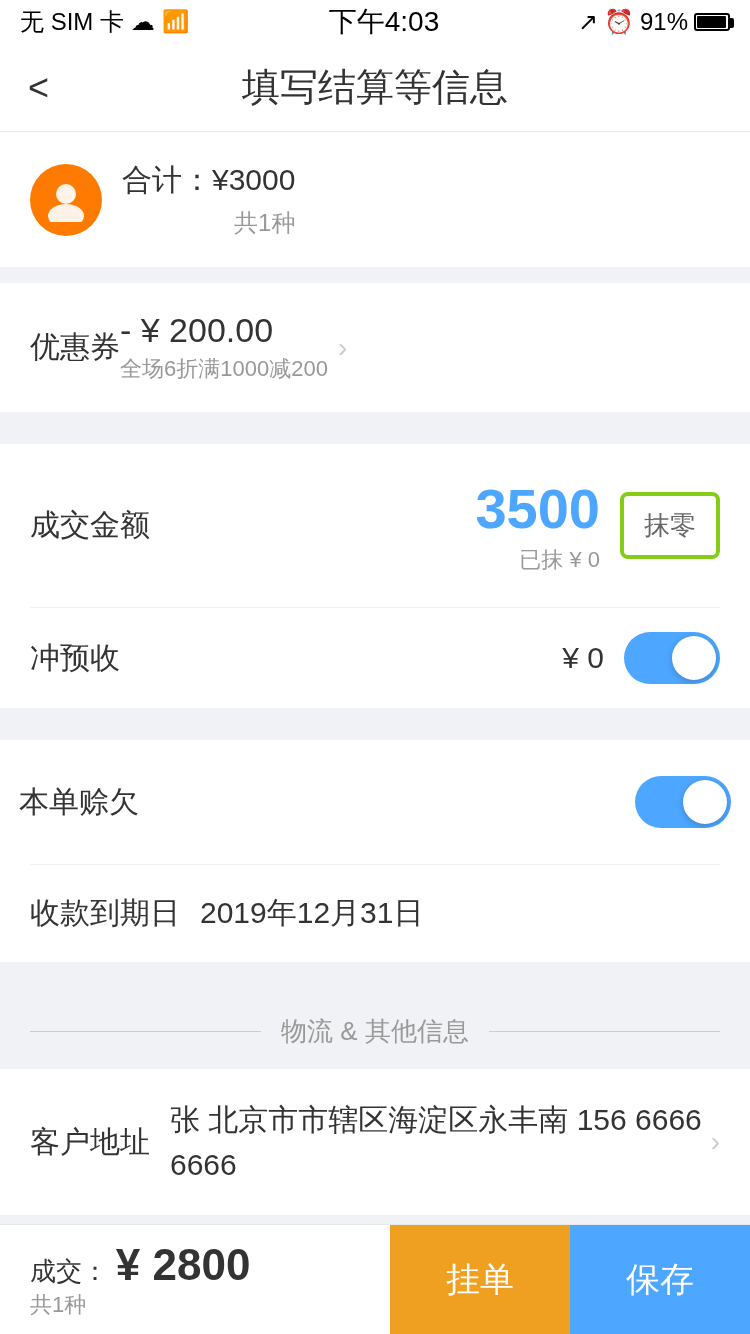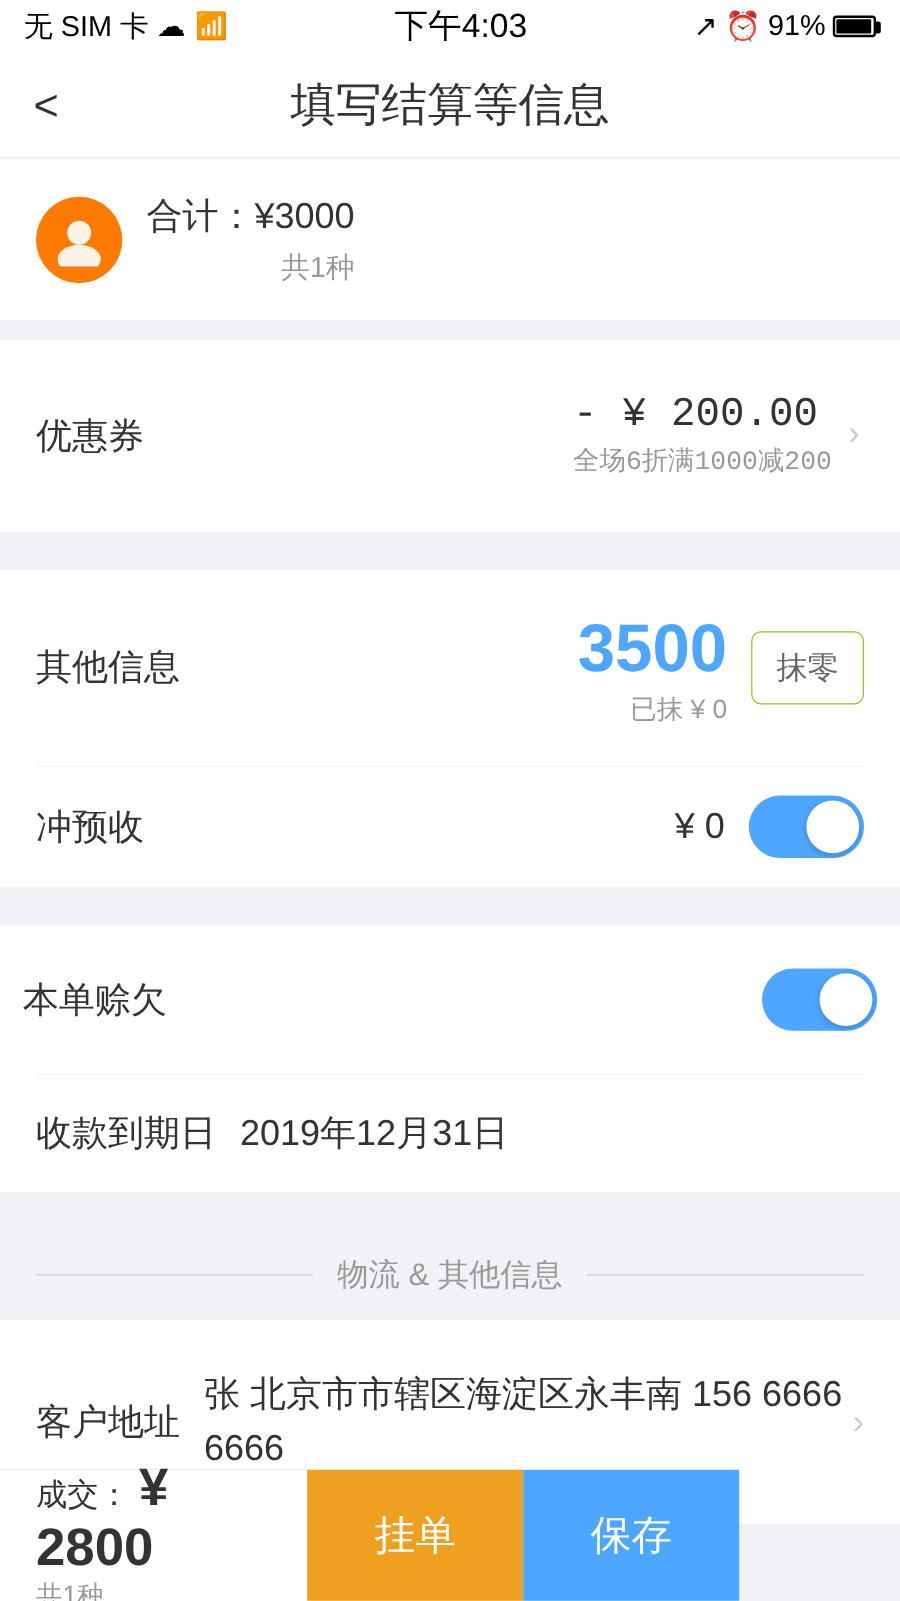--- a/index.html
+++ b/index.html
@@ -117,24 +117,22 @@
     .customer-phone { font-size: 32px; font-weight: 500; color: #333; }
     .customer-sub { font-size: 24px; color: #999; margin-top: 6px; }
     .customer-total { text-align: right; }
     .total-amount { font-size: 30px; color: #333; font-weight: 500; }
     .total-count { font-size: 24px; color: #999; margin-top: 6px; }
 
     
     .coupon-row {
       display: flex;
       align-items: center;
-      padding: 44px 30px;
-      background: #fff;
-      justify-content: space-between;
-      font-family: Liberation Mono, monospace;
+      padding: 28px 30px;
+      background: #fff;
     }
     .coupon-label { font-size: 30px; color: #333; }
     .coupon-right { display: flex; align-items: center; gap: 10px; }
     .coupon-discount { font-size: 34px; color: #333; font-weight: 500; }
     .coupon-detail { font-size: 22px; color: #999; margin-top: 4px; text-align: right; }
     .chevron-icon { font-size: 28px; color: #ccc; }
 
     
     .divider-section { height: 16px; background: #f0f2f5; }
     .divider-line { height: 1px; background: #f0f2f5; margin: 0 30px; }
@@ -146,21 +144,21 @@
       padding: 32px 30px;
       background: #fff;
       justify-content: space-between;
     }
     .deal-label { font-size: 30px; color: #333; }
     .deal-right { display: flex; align-items: center; gap: 20px; }
     .deal-amount-wrap { text-align: right; }
     .deal-amount { font-size: 56px; color: #4da6ff; font-weight: 600; }
     .deal-sub { font-size: 22px; color: #999; margin-top: 4px; }
     .round-btn {
-      border: 1px solid #84cc16;
+      border: 4px solid #84cc16;
       border-radius: 8px;
       padding: 12px 20px;
       font-size: 26px;
       color: #666;
       background: #fff;
       cursor: pointer;
       white-space: nowrap;
     }
 
     
@@ -228,36 +226,36 @@
       gap: 20px;
       text-align: right;
     }
     .logistics-line { flex: 1; height: 1px; background: #c8cdd6; }
     .logistics-text { font-size: 26px; color: #999; white-space: nowrap; }
 
     
     .address-row {
       display: flex;
       align-items: center;
-      padding: 40px 30px;
+      padding: 28px 30px;
       background: #fff;
       justify-content: space-between;
     }
     .address-label { font-size: 30px; color: #333; flex-shrink: 0; margin-right: 20px; }
     .address-value { font-size: 30px; color: #333; flex: 1; line-height: 1.5; }
 
     
     .bottom-spacer { height: 200px; background: #f0f2f5; }
 
     
     .bottom-bar {
       position: fixed;
       bottom: 0;
       left: 0;
-      width: 616px;
+      width: 750px;
       height: 110px;
       display: flex;
       align-items: stretch;
       background: #fff;
       border-top: 1px solid #e8e8e8;
     }
     .bottom-summary {
       flex: 1;
       display: flex;
       flex-direction: column;
@@ -341,21 +339,21 @@
         </div>
         <span class="chevron-icon">›</span>
       </div>
     </div>
   </div>
 
   <div class="divider-section"></div>
 
   <div class="card">
     <div class="deal-row">
-      <span class="deal-label">其他信息</span>
+      <span class="deal-label">成交金额</span>
       <div class="deal-right">
         <div class="deal-amount-wrap">
           <div class="deal-amount">3500</div>
           <div class="deal-sub">已抹  ¥ 0</div>
         </div>
         <button class="round-btn">抹零</button>
       </div>
     </div>
 
     <div class="divider-line"></div>

